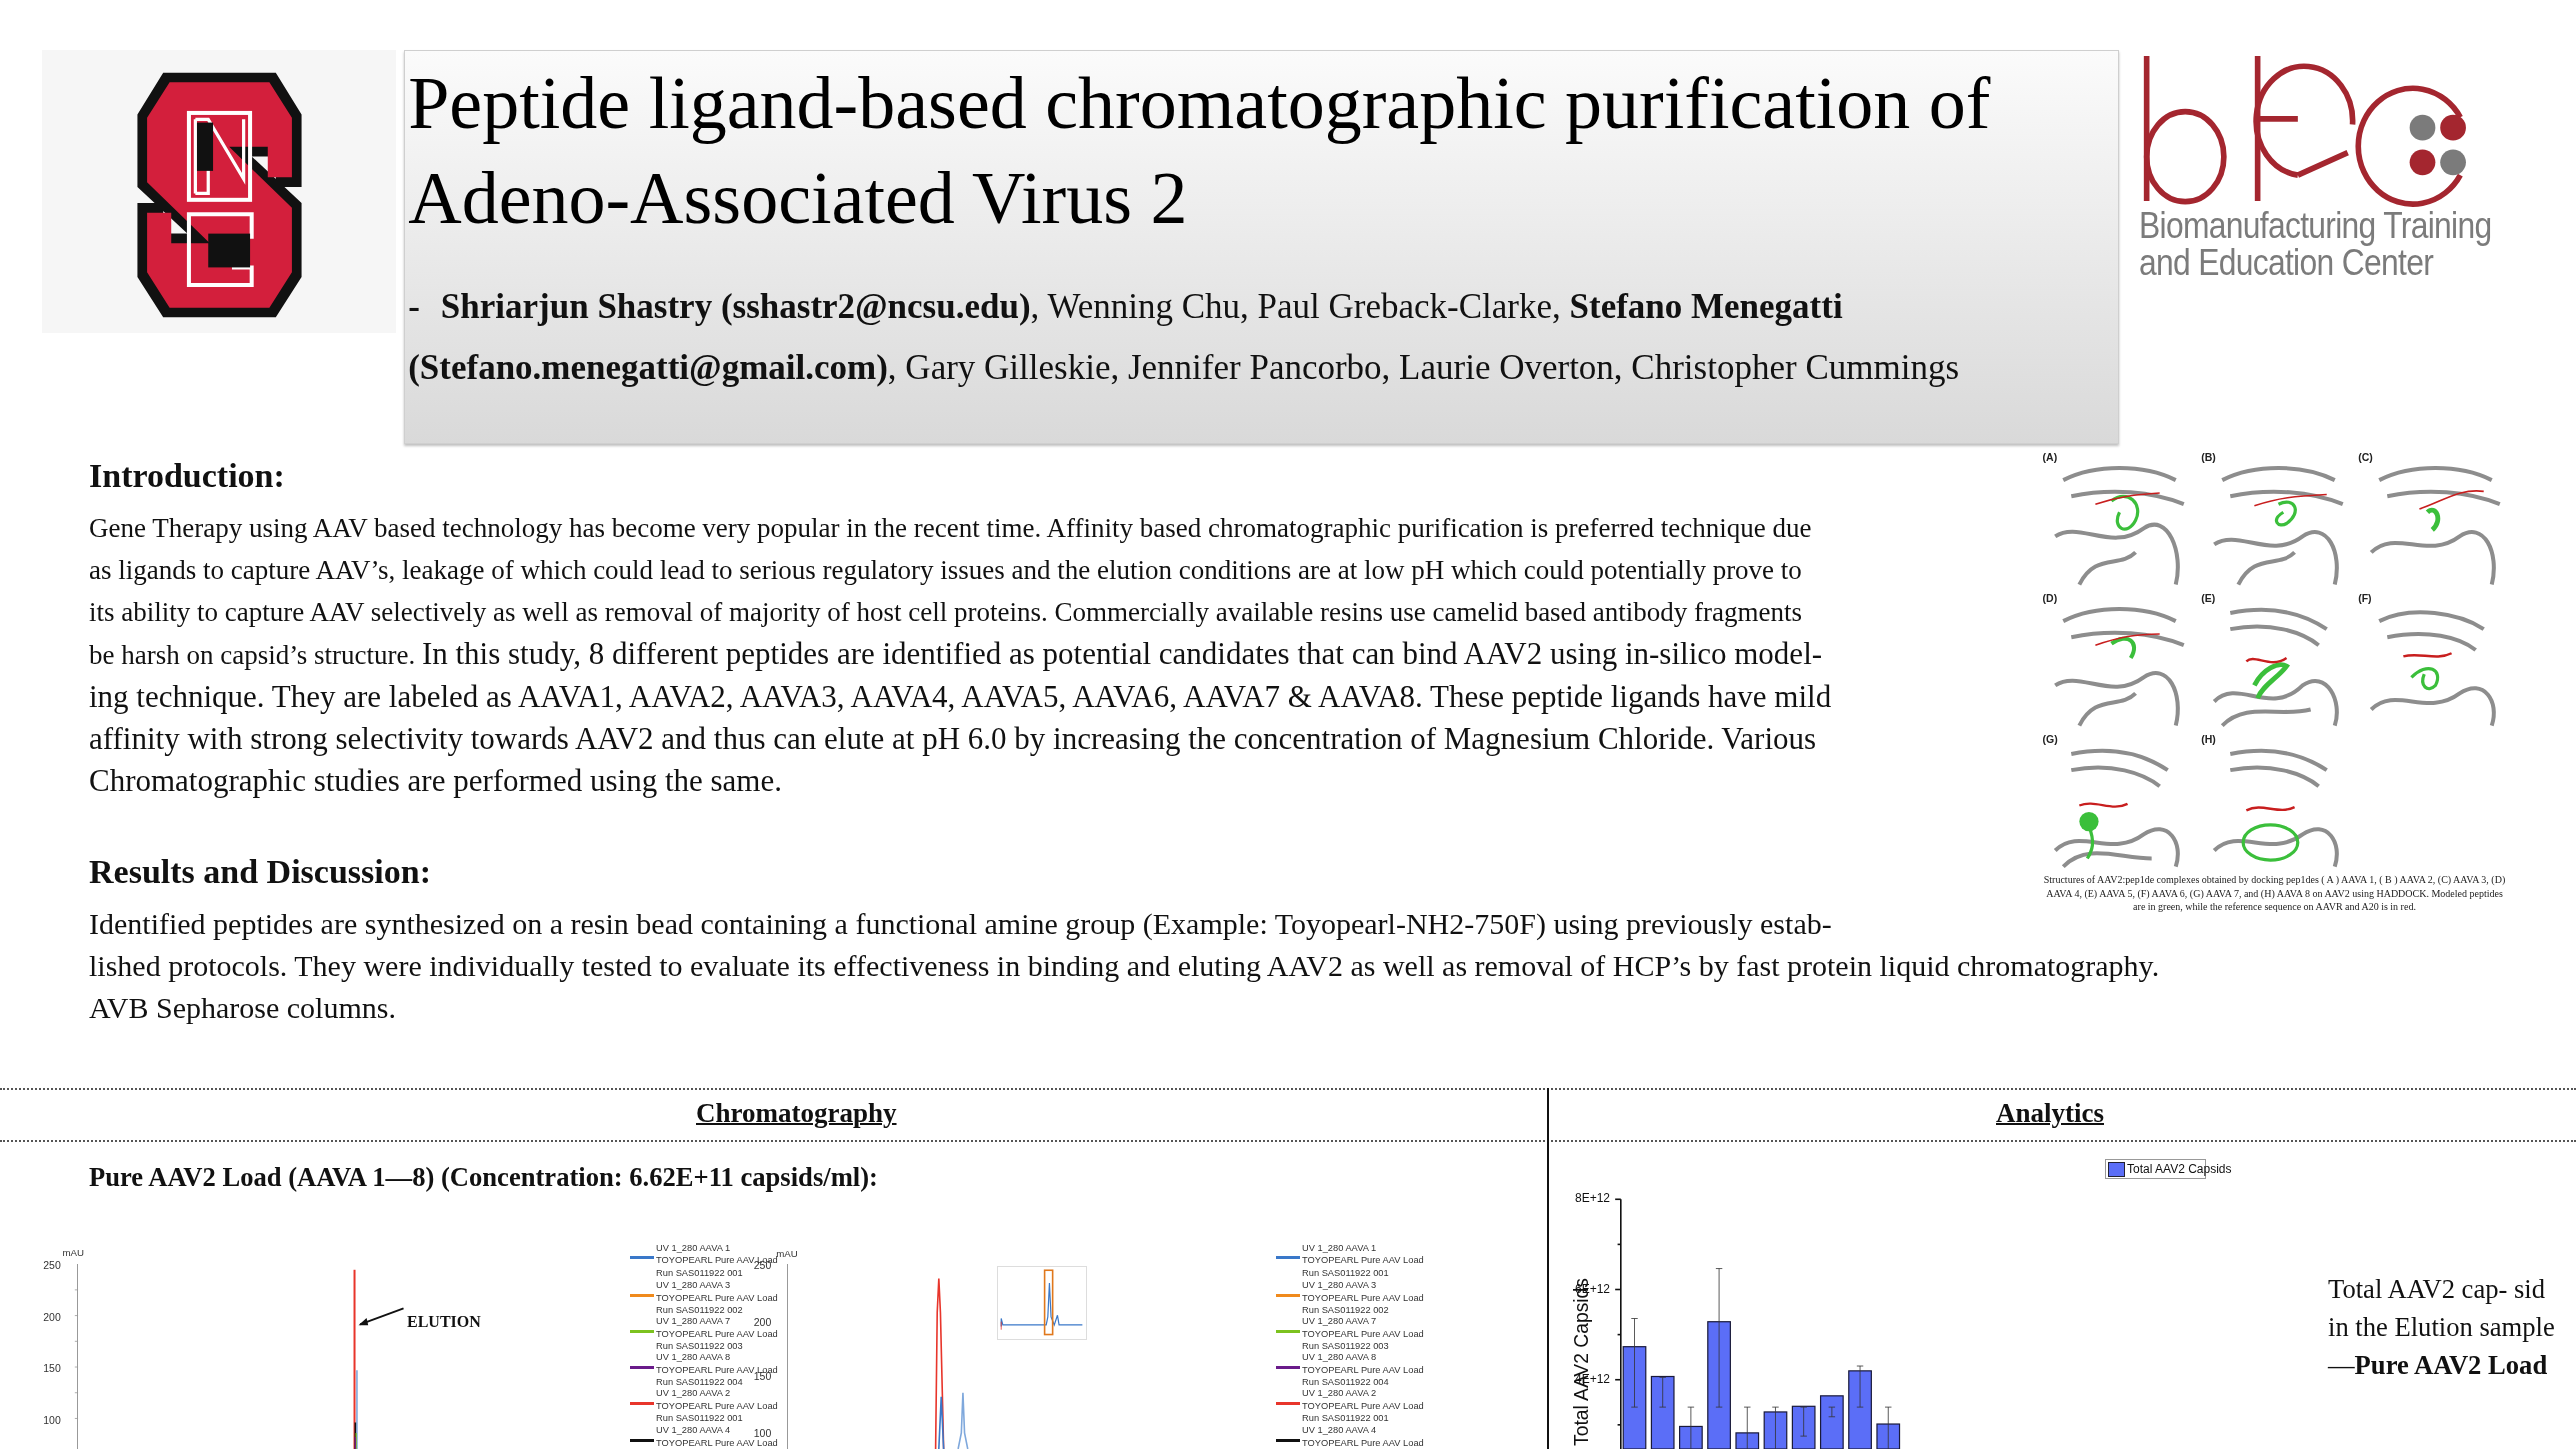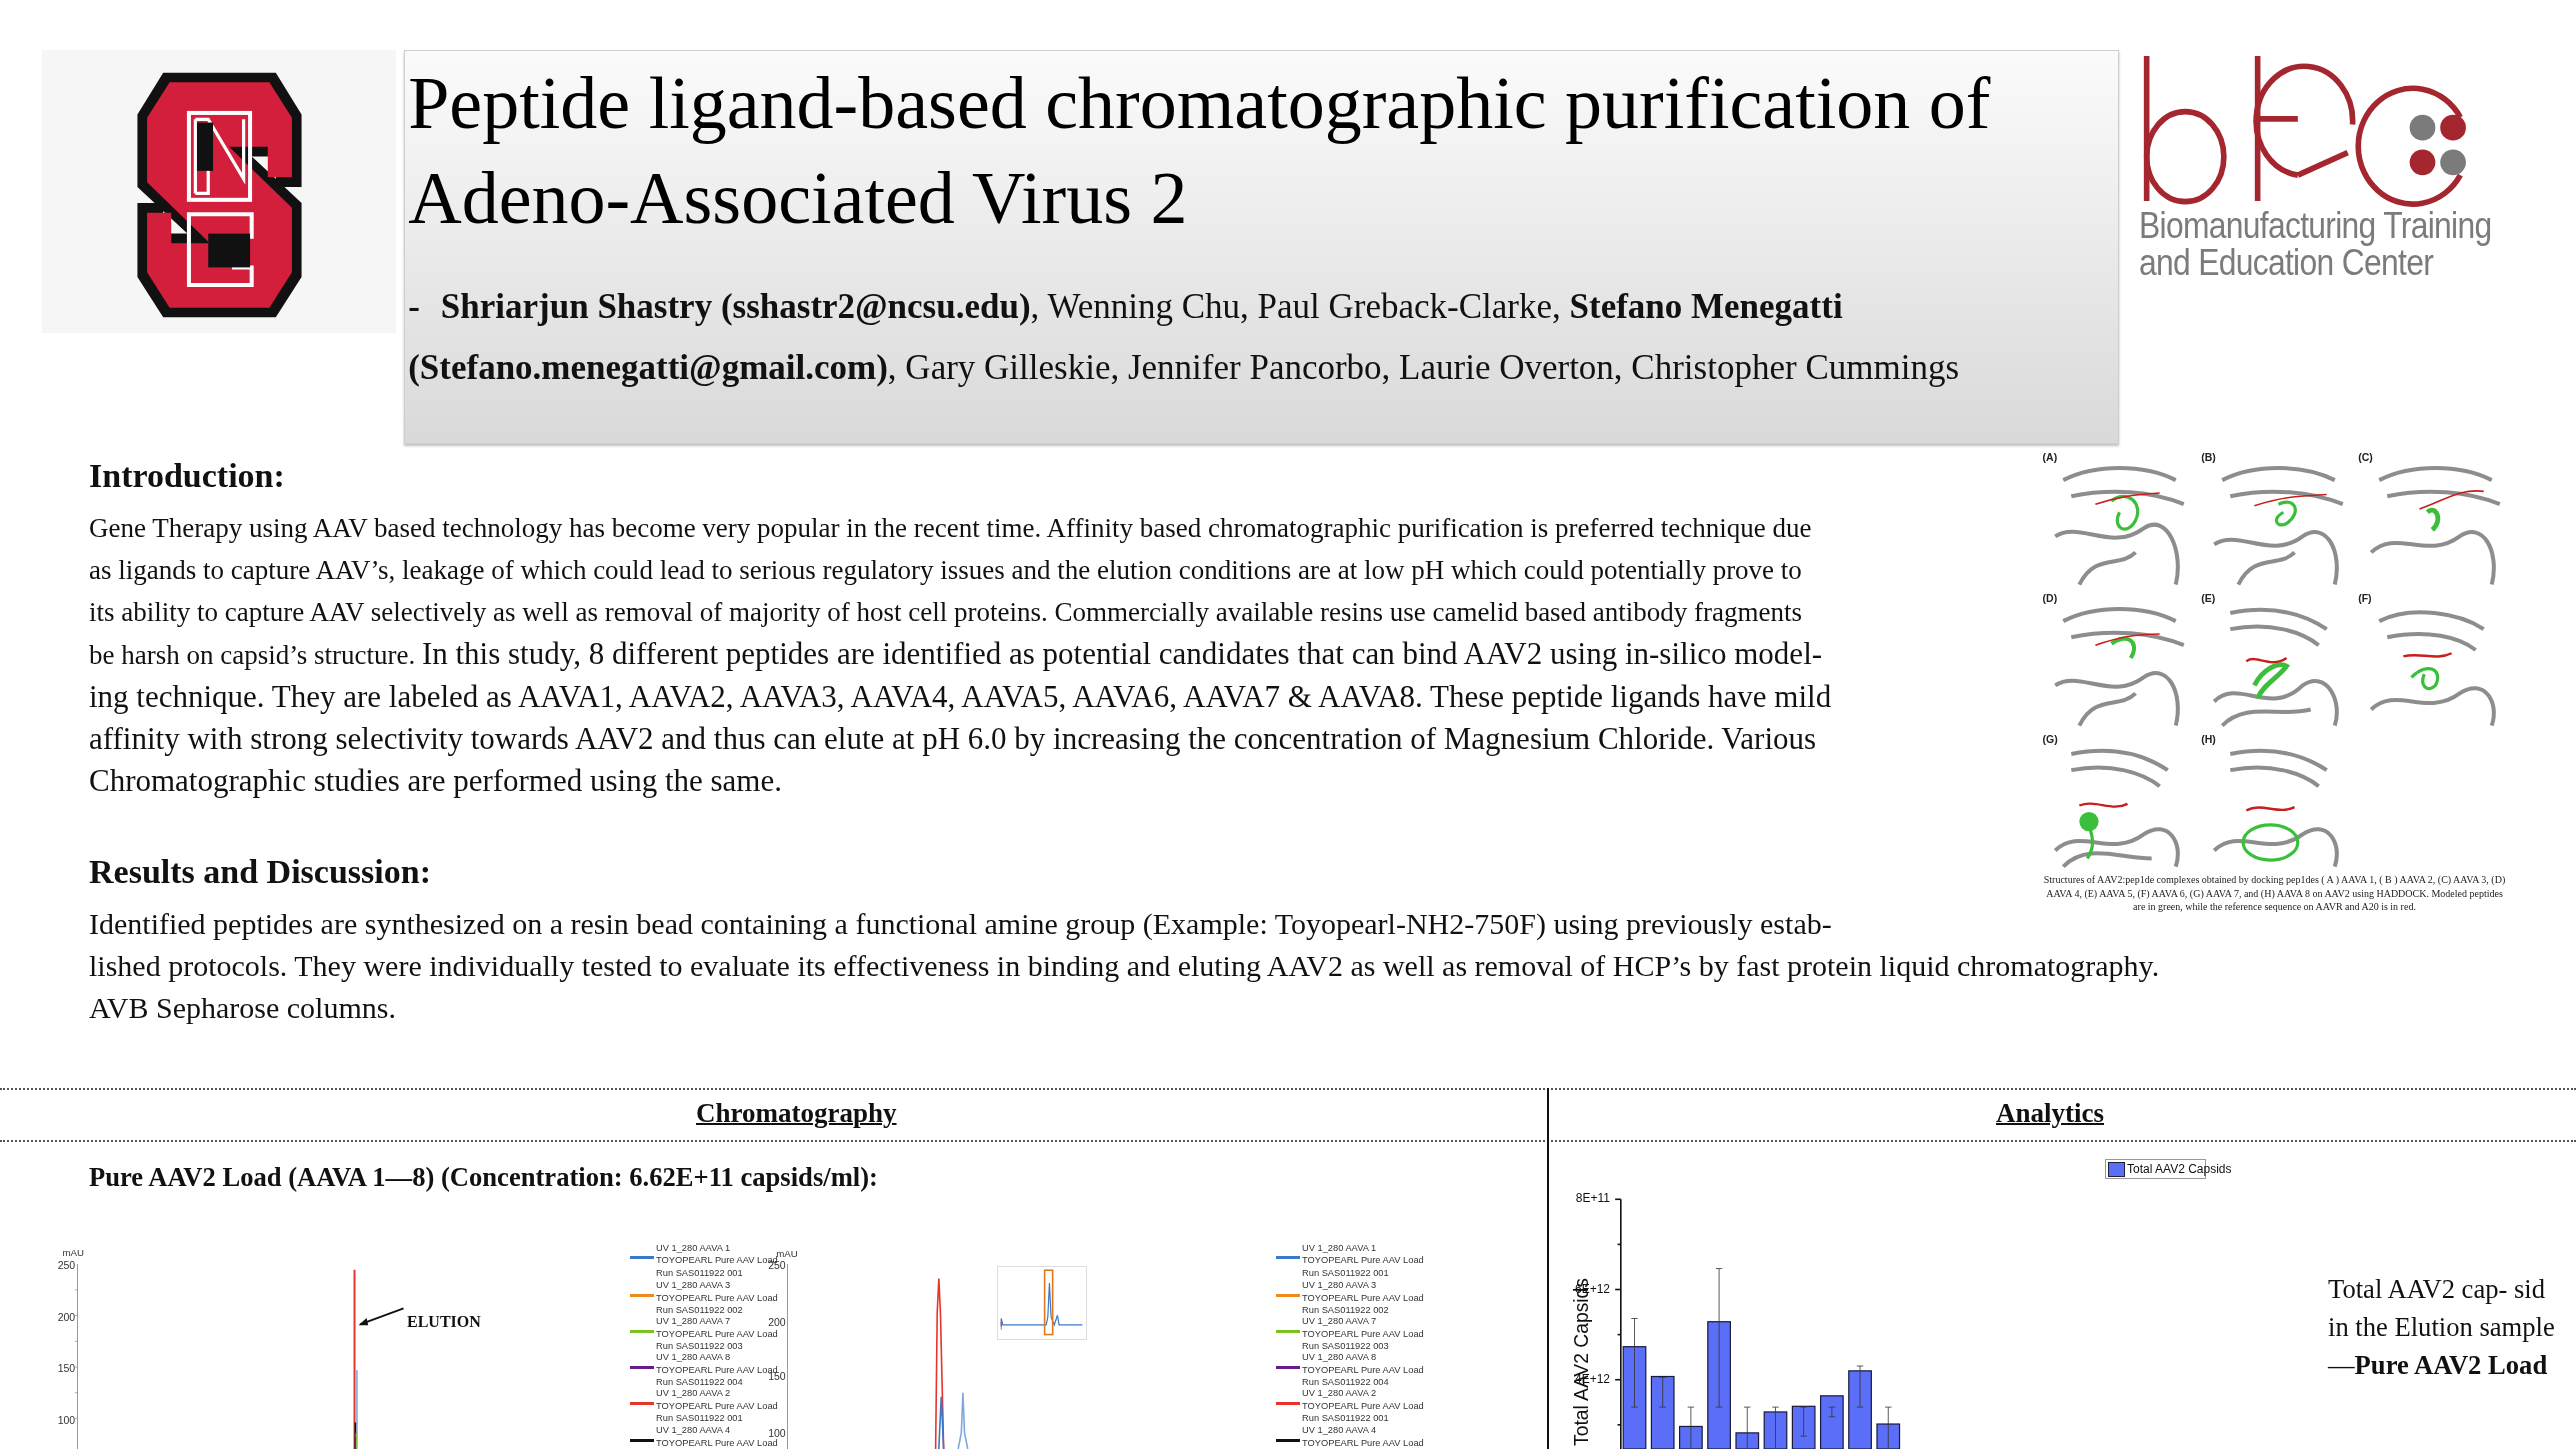--- a/index.html
+++ b/index.html
@@ -45,21 +45,21 @@
   #vdivider { left: 1547px; top: 1088px; width: 2.4px; height: 361px; background: #111; }
 
   .sub-head { font-weight: bold; font-size: 27px; text-decoration: underline; text-decoration-thickness: 2.4px; }
   #chromo-head { left: 696px; top: 1098px; }
   #analytics-head { left: 1996px; top: 1098px; }
   #chromo-sub { left: 89px; top: 1162px; font-weight: bold; font-size: 26.6px; }
 
   
   .chrom { position: absolute; font-family: "Liberation Sans", "DejaVu Sans", sans-serif; color: #333; }
   .chrom .ylab { position: absolute; font-size: 9.7px; }
-  .chrom .tick { position: absolute; font-size: 10.5px; text-align: right; width: 32px; }
+  .chrom .tick { position: absolute; font-size: 10.5px; text-align: left; width: 32px; }
   .chrom .axis { position: absolute; width: 0.8px; background: #999; }
   .legend-item { position: absolute; font-size: 9.3px; line-height: 12.5px; color: #333; white-space: nowrap; }
   .legend-item .sw { position: absolute; left: -26px; top: 14.5px; width: 24px; height: 3.2px; }
   .elution { position: absolute; font-family: "Liberation Serif", "DejaVu Serif", serif; font-weight: bold; font-size: 16px; color: #111; }
 
   
   #bar-chart { left: 1562px; top: 1159px; width: 725px; height: 290px; font-family: "Liberation Sans", "DejaVu Sans", sans-serif; }
   #bar-legend { position: absolute; left: 543px; top: 0px; width: 101px; height: 20px; border: 0.8px solid #999; background: #fff; font-size: 12px; line-height: 18.5px; padding-left: 21px; white-space: nowrap; }
   #bar-legend .sw { position: absolute; left: 1.6px; top: 1.6px; width: 17.7px; height: 15.3px; background: #5b6ef7; border: 0.8px solid #223; }
   .ytick { position: absolute; font-size: 12px; width: 48px; text-align: right; }
@@ -324,21 +324,21 @@
       <span style="display:block;width:129px;white-space:normal">UV 1_280 AAVA 2 TOYOPEARL Pure AAV Load Run SAS011922 001</span>
     </div>
   <div class="legend-item" style="left:537px;top:192px">
       <span class="sw" style="background:#111"></span>
       <span style="display:block;width:129px;white-space:normal">UV 1_280 AAVA 4 TOYOPEARL Pure AAV Load Run SAS011922 002</span>
     </div>
 </div>
 
 <div id="bar-chart" class="abs">
   <div id="bar-legend"><span class="sw"></span><span>Total AAV2 Capsids</span></div>
-  <span class="ytick" style="left:0;top:32px">8E+11</span>
+  <span class="ytick" style="left:0;top:32px">8E+12</span>
   <span class="ytick" style="left:0;top:123px">6E+12</span>
   <span class="ytick" style="left:0;top:213px">4E+12</span>
   <span id="yaxis-title">Total AAV2 Capsids</span>
   <svg class="abs" style="left:0;top:0" width="725" height="290" viewBox="0 0 900 360">
     <line x1="73" y1="50" x2="73" y2="360" stroke="#111" stroke-width="2"></line>
     <g stroke="#111" stroke-width="2">
       <line x1="66" y1="50" x2="73" y2="50"></line>
         <line x1="66" y1="162" x2="73" y2="162"></line>
         <line x1="66" y1="274" x2="73" y2="274"></line>
       <line x1="69" y1="106" x2="73" y2="106"></line>

